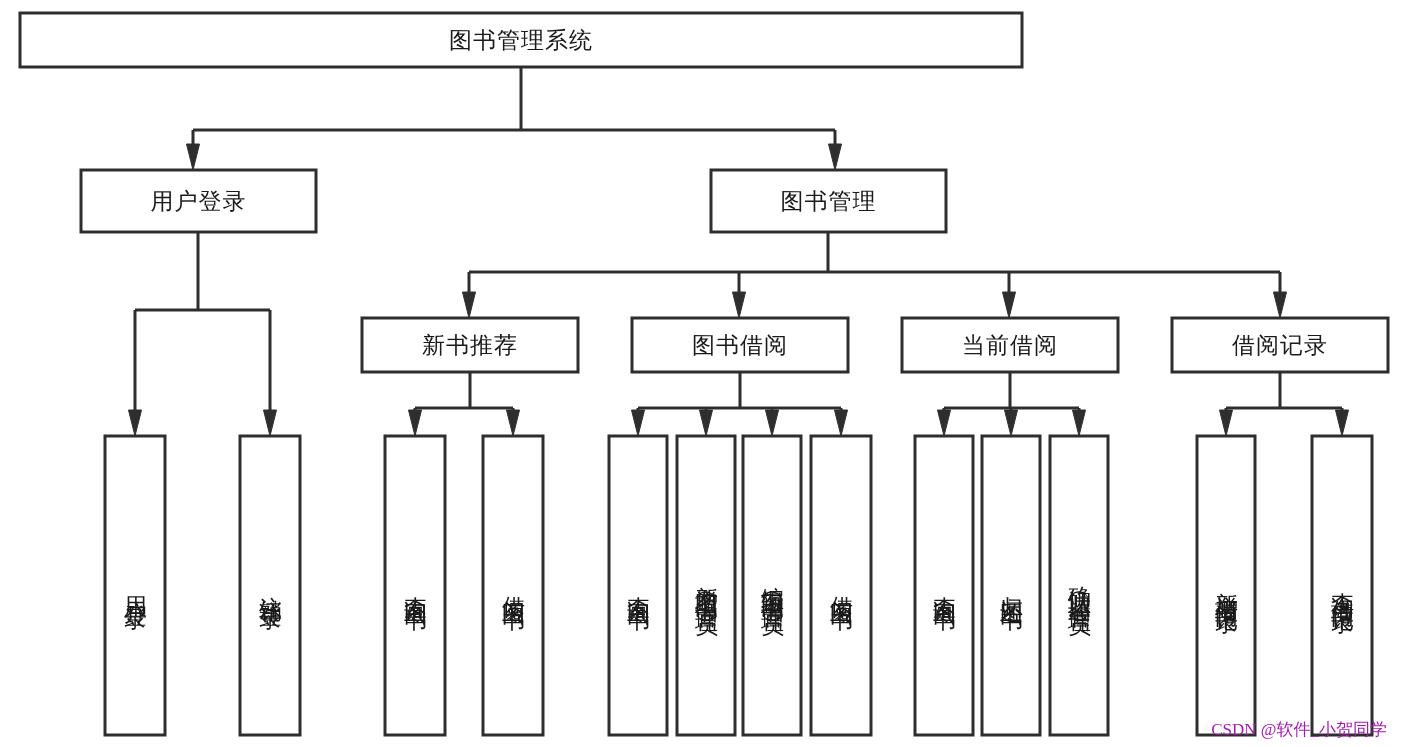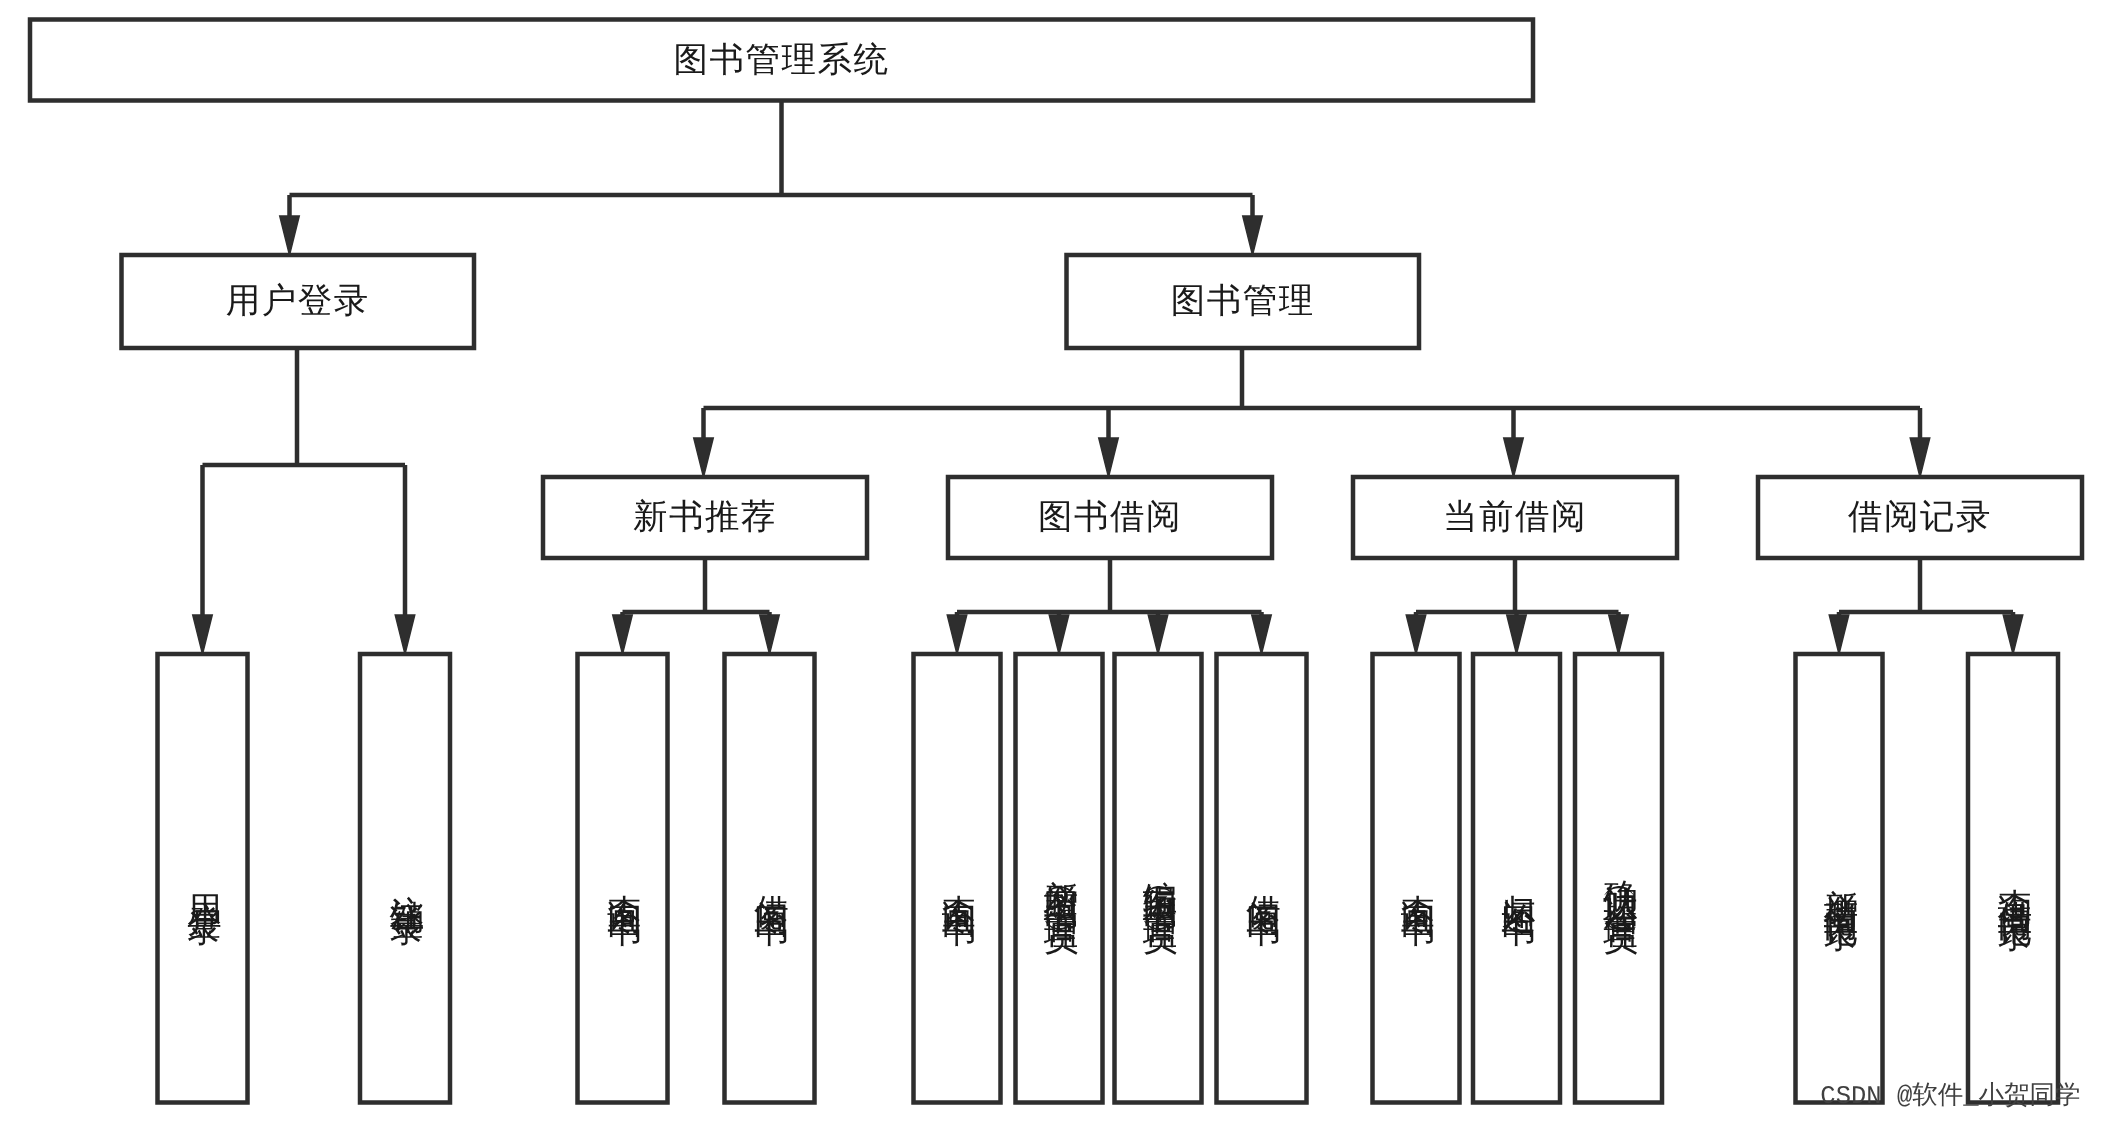--- a/index.html
+++ b/index.html
@@ -23,22 +23,22 @@
     text-orientation:upright;
     font-family:"DejaVu Sans","Liberation Sans",sans-serif;
     font-size:23px;line-height:1.12;color:#1a1a1a;
     letter-spacing:4px;
     display:flex;align-items:center;justify-content:center;
     white-space:nowrap;
     pointer-events:none;
   }
   .watermark{
     position:absolute;right:10px;bottom:6px;
-    font-family:Liberation Mono, monospace;
-    font-size:17px;color:#404040;white-space:nowrap;text-align:right;
+    font-family:Liberation Serif, serif;
+    font-size:17px;color:#a21caf;white-space:nowrap;text-align:right;
   }
 </style>
 </head>
 <body>
 
 <div id="diagram-root">
 
   <svg id="flow" viewBox="0 0 1405 747">
     <g id="connector-layer">
         <path d="M 521 67 L 521 130 M 193 130 L 835 130 M 193 130 L 193 155 M 835 130 L 835 155" class="connector"></path>

